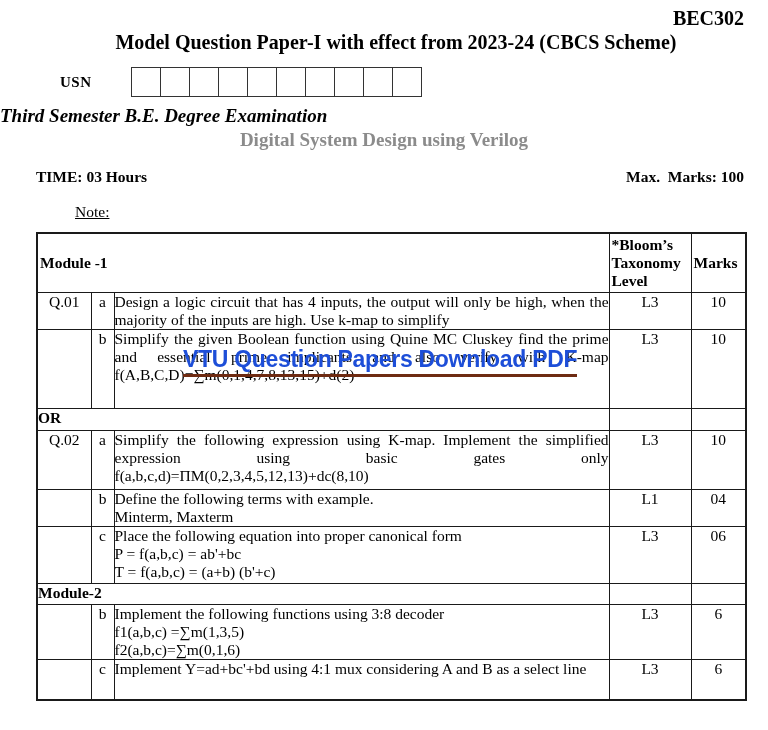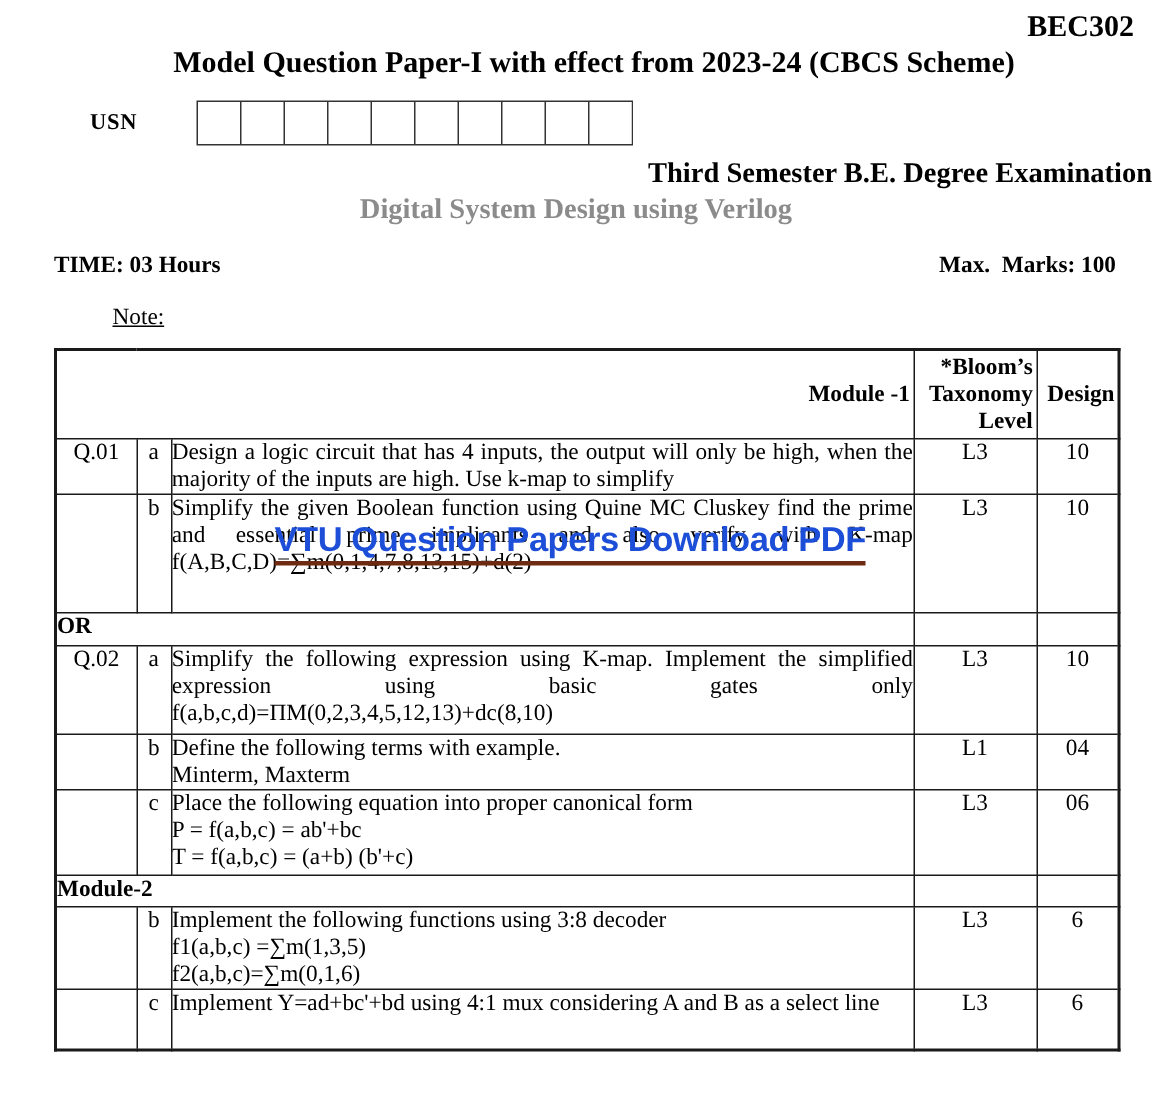--- a/index.html
+++ b/index.html
@@ -6,39 +6,39 @@
   body {
     width:768px; height:730px;
     background:#ffffff;
     color:#000;
     font-family:"Liberation Serif", serif;
     overflow:hidden;
     position:relative;
   }
   .course {
     text-align:right;
-    padding:6px 12px 0 0;
+    padding:6px 24px 0 0;
     font-weight:bold;
     font-size:20px;
     line-height:24px;
   }
   .title {
     text-align:center;
     font-weight:bold;
     font-size:20px;
     line-height:25px;
     margin-left:24px;
   }
   .usn-row { display:flex; align-items:flex-start; margin:12px 0 0 60px;gap:11px; }
   .usn-label { font-size:15px; font-weight:bold; line-height:30px; letter-spacing:0.5px; }
   .usn-boxes { display:flex; margin-left:28px; border:1px solid #333; }
   .usn-box { width:28px; height:28px; border-left:1px solid #333; background:#fff; }
   .usn-box:first-child { border-left:none; }
   .exam-title {
-    text-align:right; font-weight:bold; font-size:19px; line-height:24px; margin-top:7px;
+    text-align:left; font-weight:bold; font-size:19px; line-height:24px; margin-top:7px;font-style:italic;
   }
   .subject {
     text-align:center; font-weight:bold; font-size:19px; line-height:24px; color:#8b8b8b;
   }
   .time-row {
     display:flex; justify-content:space-between;
     margin:15px 24px 0 36px;
     font-weight:bold; font-size:15.5px; line-height:19px;
   }
   .note-row {
@@ -56,21 +56,21 @@
     border:2px solid #1a1a1a;
   }
   table.paper td {
     border:1px solid #1a1a1a;
     vertical-align:top;
     font-size:15.5px;
     line-height:18px;
     padding:0;
     overflow:hidden;
   }
-  tr.hdr td { font-weight:bold; text-align:right; vertical-align:middle; padding:2px; }
+  tr.hdr td { font-weight:bold; text-align:left; vertical-align:middle; padding:2px; }
   td.c-q, td.c-sub { text-align:center; padding-top:1px; }
   td.c-text { padding:1px 6px 2px 7px; }
   td.c-bloom, td.c-marks { text-align:center; padding-top:1px; }
   td.c-div { font-weight:bold; text-align:left; vertical-align:middle; }
   .ln { }
   .j { text-align:justify; }
   .jall { text-align:justify; text-align-last:justify; }
 
   .watermark {
     position:absolute;
@@ -126,21 +126,21 @@
     <col style="width:54px">
       <col style="width:23px">
       <col style="width:495px">
       <col style="width:82px">
       <col style="width:55px">
   </colgroup>
   <tbody>
     <tr class="hdr" style="height:56px">
       <td colspan="3">Module -1</td>
       <td>*Bloom’s Taxonomy Level</td>
-      <td>Design</td>
+      <td>Marks</td>
     </tr>
 
     <tr style="height:37px">
       <td class="c-q">Q.01</td>
       <td class="c-sub">a</td>
       <td class="c-text">
         <div class="ln j">Design a logic circuit that has 4 inputs, the output will only be high, when the majority of the inputs are high. Use k-map to simplify</div>
       </td>
       <td class="c-bloom">L3</td>
       <td class="c-marks">10</td>

